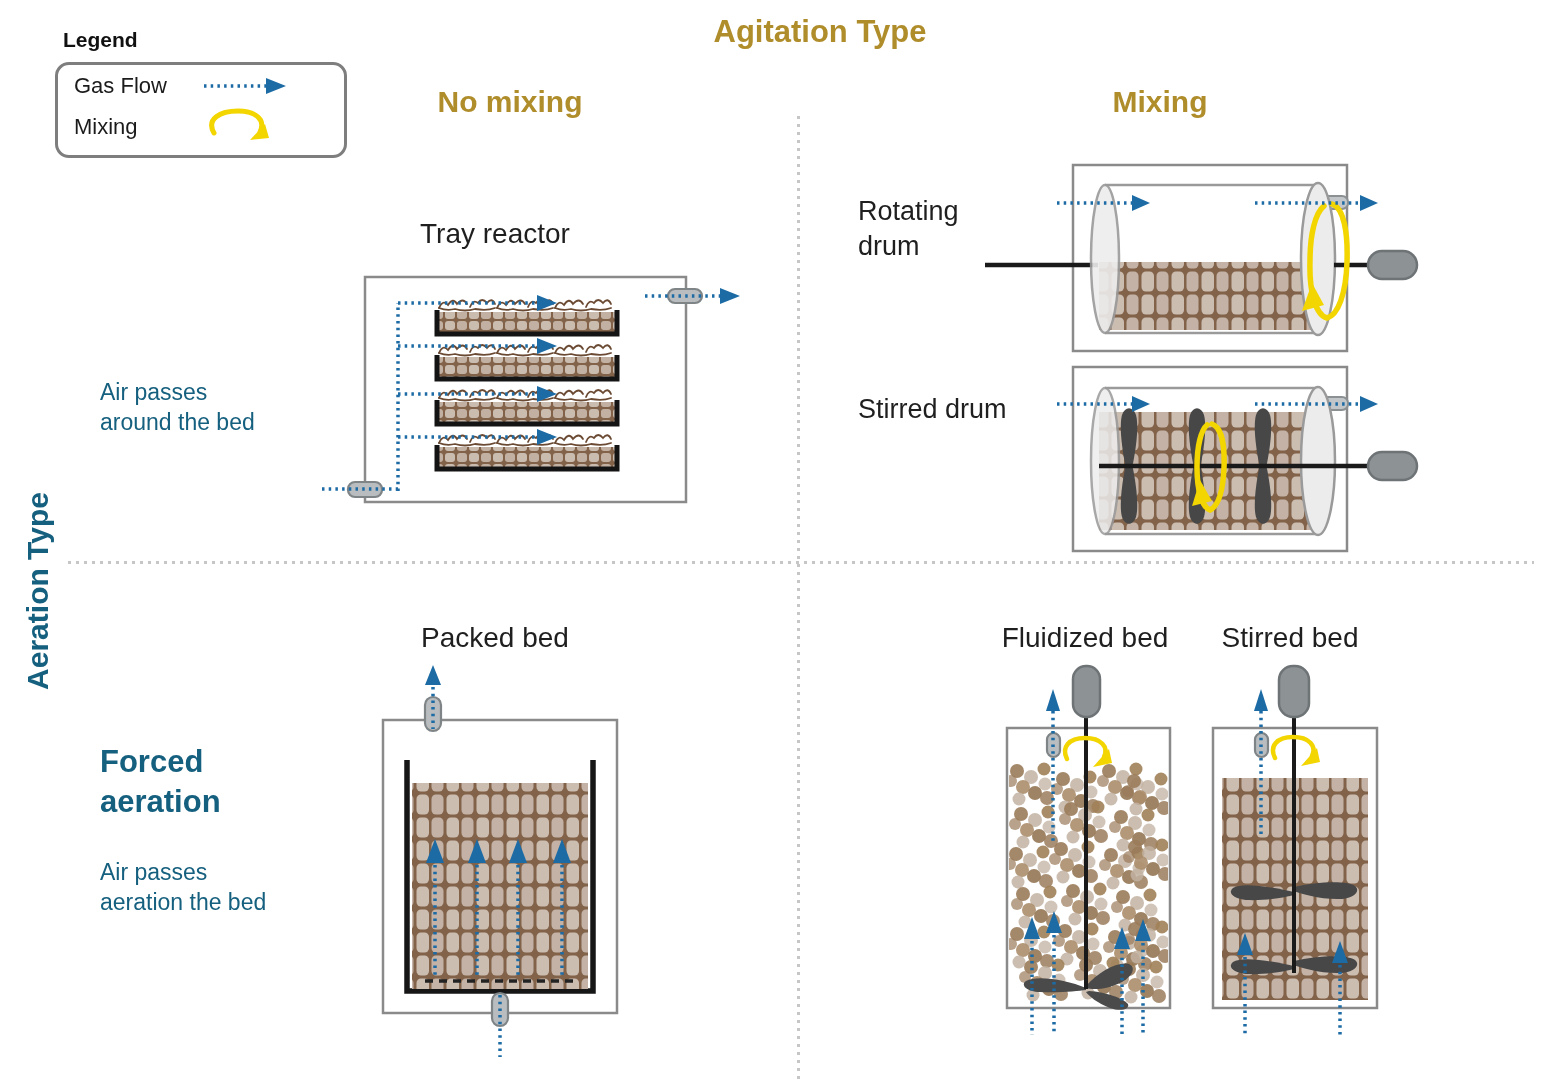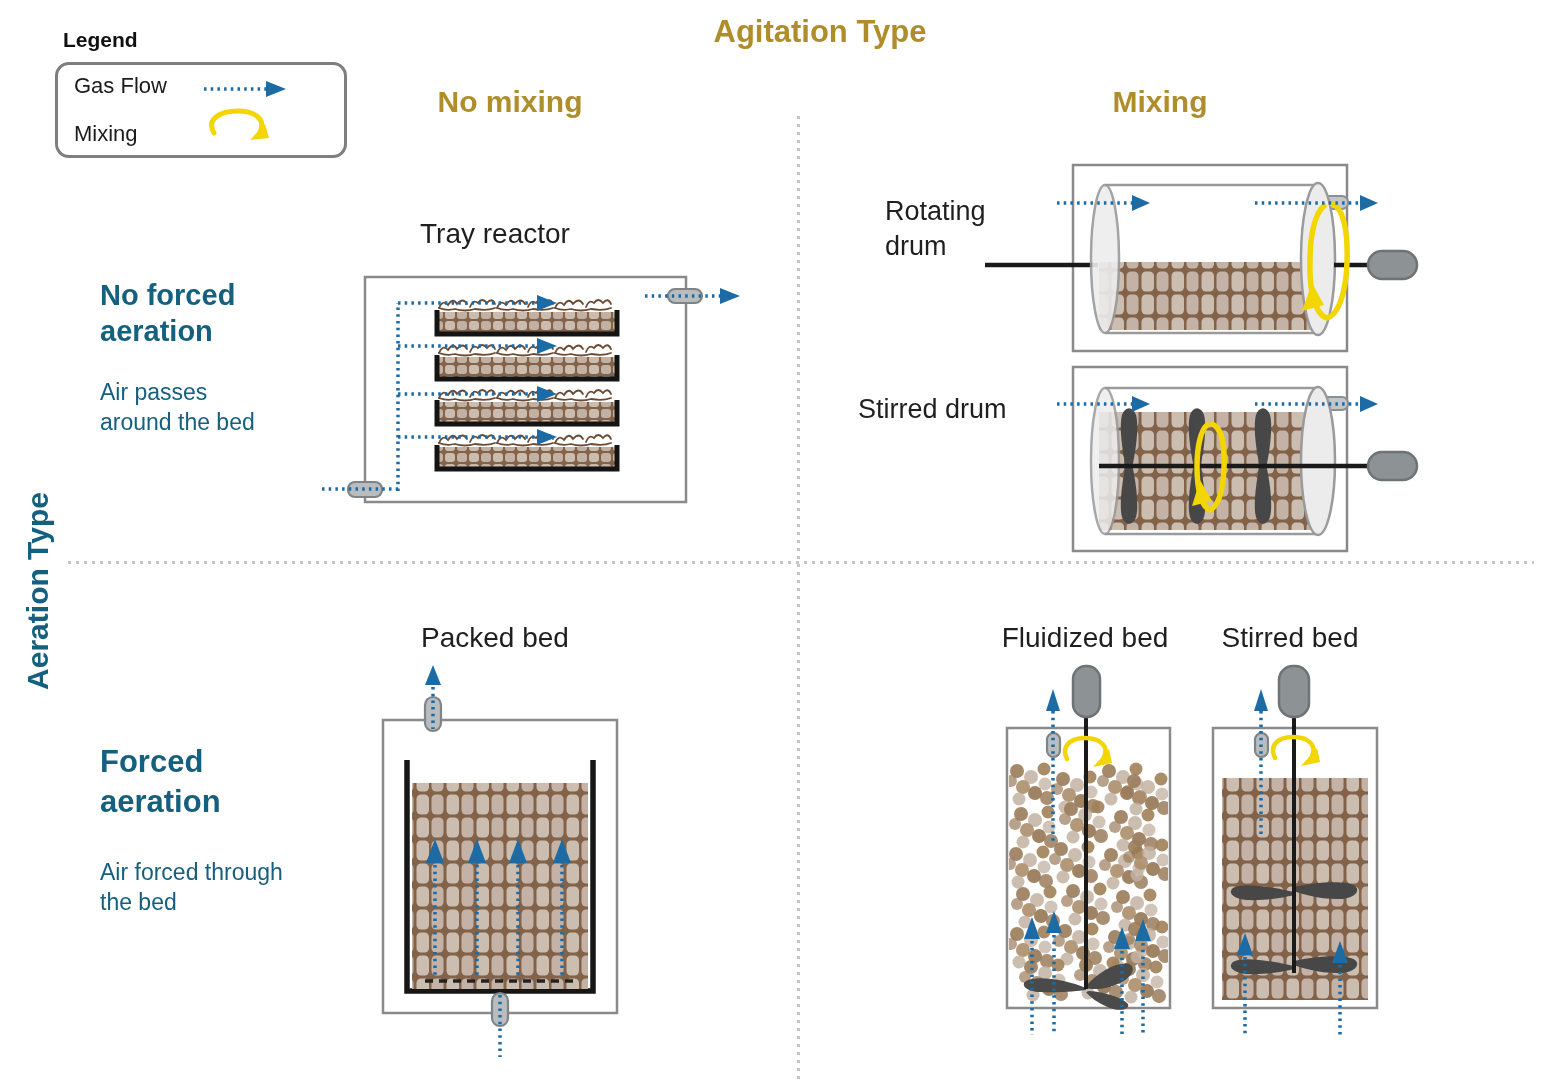--- a/index.html
+++ b/index.html
@@ -14,21 +14,21 @@
   .bluedot{stroke:#1d6ba5;stroke-width:3.5;stroke-dasharray:2.5 4.2;fill:none;}
   .yellow{stroke:#f3d500;stroke-width:5.5;fill:none;stroke-linecap:round;}
   .port{fill:#b9bdbf;stroke:#7f8486;stroke-width:2.2;}
   .pipe{fill:#c2c6c8;stroke:#8b9093;stroke-width:2;}
   .motor{fill:#8d9295;stroke:#6e7376;stroke-width:2.5;}
   .boxframe{fill:#ffffff;stroke:#8a8a8a;stroke-width:2.5;}
   .vdots{background:repeating-linear-gradient(to bottom,#c6c6c6 0 3px,transparent 3px 8px);}
   .hdots{background:repeating-linear-gradient(to right,#c6c6c6 0 3px,transparent 3px 8px);}
   .legendbox{border:3px solid #7e7e7e;border-radius:14px;display:flex;flex-direction:column;
              justify-content:center;gap:8px;padding:10px 16px;box-sizing:border-box;}
-  .legrow{display:flex;align-items:flex-end;}
+  .legrow{display:flex;align-items:center;}
   .legrow span{font-size:22px;color:#1b1b1b;width:128px;}
 </style>
 </head>
 <body>
 
 <div id="stage">
 
   <svg width="0" height="0" style="position:absolute" aria-hidden="true">
     <defs>
       <pattern id="bricks" width="30" height="23" patternUnits="userSpaceOnUse">
@@ -87,27 +87,26 @@
         <polygon points="63,17 67,31 48,33" fill="#f3d500"></polygon>
       </svg>
     </div>
   </div>
 
   <div class="abs gold ctr" style="left:500px;top:14px;width:640px;font-size:31px;">Agitation Type</div>
   <div class="abs gold ctr" style="left:380px;top:85px;width:260px;font-size:30px;">No mixing</div>
   <div class="abs gold ctr" style="left:1040px;top:85px;width:240px;font-size:30px;">Mixing</div>
   <div class="abs teal ctr" style="left:-88px;top:575px;width:250px;height:32px;font-size:30px;font-weight:bold;transform:rotate(-90deg);">Aeration Type</div>
 
-  <div class="abs teal" style="left:100px;top:277px;width:185px;font-size:29px;font-weight:bold;line-height:1.25;">No forced aeration</div>
   <div class="abs teal" style="left:100px;top:378px;width:168px;font-size:23px;line-height:1.3;">Air passes around the bed</div>
   <div class="abs teal" style="left:100px;top:742px;width:200px;font-size:31px;font-weight:bold;line-height:1.3;">Forced aeration</div>
-  <div class="abs teal" style="left:100px;top:858px;width:190px;font-size:23px;line-height:1.3;">Air forced through the bed</div>
+  <div class="abs teal" style="left:100px;top:858px;width:190px;font-size:23px;line-height:1.3;">Air passes aeration the bed</div>
 
   <div class="abs lbl ctr" style="left:380px;top:194px;width:230px;font-size:28px;margin-top:24px;">Tray reactor</div>
-  <div class="abs lbl" style="left:858px;top:194px;width:135px;font-size:27px;line-height:1.28;margin-left:27px;">Rotating drum</div>
+  <div class="abs lbl" style="left:858px;top:194px;width:135px;font-size:27px;line-height:1.28;">Rotating drum</div>
   <div class="abs lbl" style="left:858px;top:394px;width:210px;font-size:27px;">Stirred drum</div>
   <div class="abs lbl ctr" style="left:380px;top:622px;width:230px;font-size:28px;">Packed bed</div>
   <div class="abs lbl ctr" style="left:990px;top:622px;width:190px;font-size:28px;">Fluidized bed</div>
   <div class="abs lbl ctr" style="left:1210px;top:622px;width:160px;font-size:28px;">Stirred bed</div>
 
   <svg class="diag" style="left:300px;top:265px;" width="470" height="245">
     <rect x="65" y="12" width="321" height="225" class="boxframe"></rect>
     <rect x="368" y="24" width="34" height="14" rx="7" class="port"></rect>
     <rect x="48" y="217" width="34" height="15" rx="7" class="port"></rect>
     <g>

